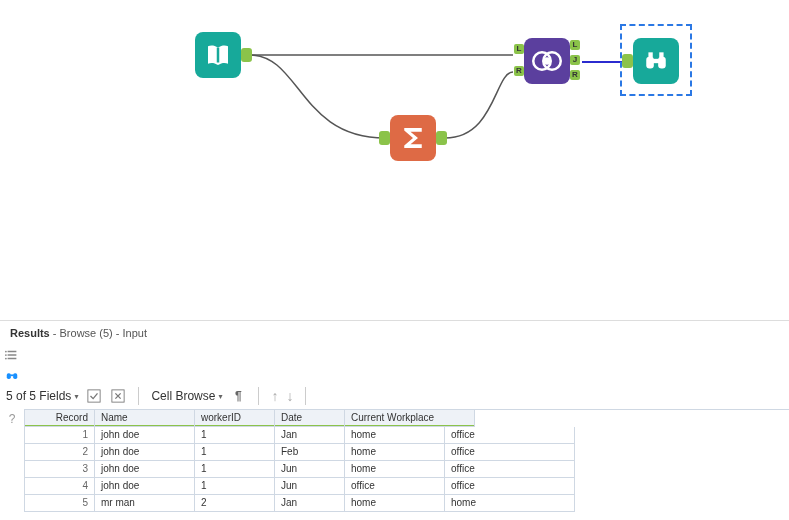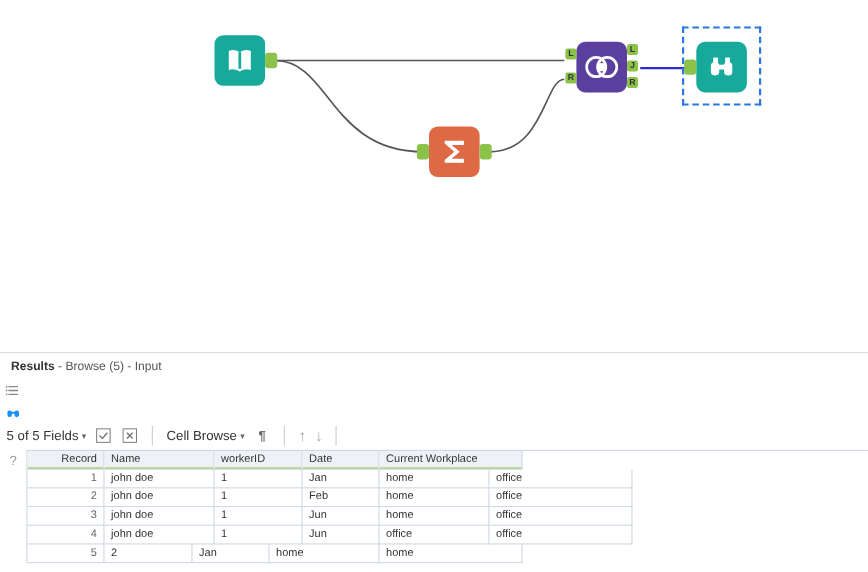--- a/index.html
+++ b/index.html
@@ -288,19 +288,20 @@
     <div class="tr">
       <div class="td col-rec">4</div>
       <div class="td col-name">john doe</div>
       <div class="td col-wid">1</div>
       <div class="td col-date">Jun</div>
       <div class="td col-wp">office</div>
       <div class="td col-cwp">office</div>
     </div>
     <div class="tr">
       <div class="td col-rec">5</div>
+      <div class="td col-name">mr man</div>
       <div class="td col-wid">2</div>
       <div class="td col-date">Jan</div>
       <div class="td col-wp">home</div>
       <div class="td col-cwp">home</div>
     </div>
   </div>
 </div>
 
 </body></html>

